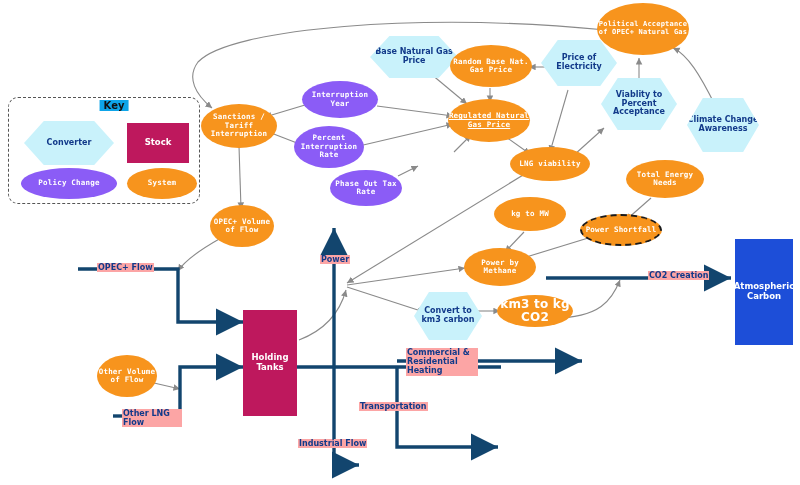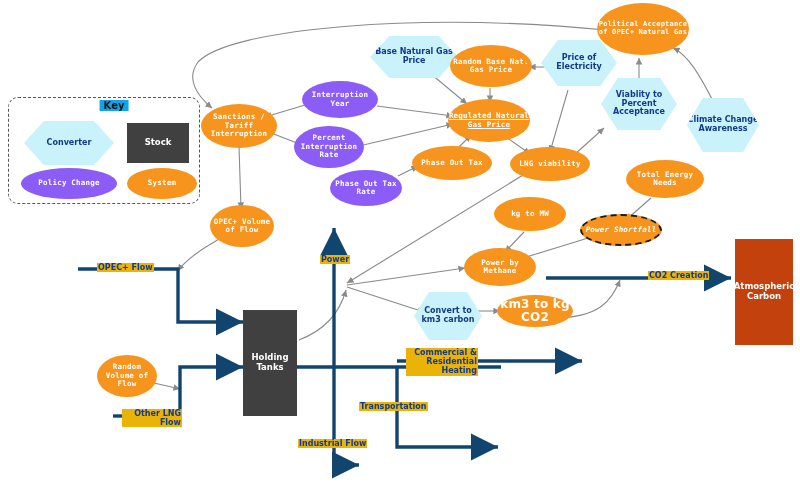--- a/index.html
+++ b/index.html
@@ -39,52 +39,51 @@
     font-family: "DejaVu Sans Mono", monospace;
     font-weight: bold;
     color: #ffffff;
     font-size: 7.5px;
     letter-spacing: 0.2px;
   }
   .sys { background: #f7941d; text-align: center; }
   .policy { background: #8b5cf6; }
   .dashed-ellipse {
     border: 2px dashed #1a1a1a;
-    font-style: italic;
   }
   .converter {
     background: #c9f2fb;
     color: #123a8a;
     font-family: "DejaVu Sans", sans-serif;
     font-weight: bold;
     font-size: 8px;
     clip-path: polygon(22% 0%, 78% 0%, 100% 50%, 78% 100%, 22% 100%, 0% 50%);
   }
   .stock {
-    background: #404040;
+    background: #be185d;
     color: #ffffff;
     font-family: "DejaVu Sans", sans-serif;
     font-weight: bold;
     font-size: 8.5px;
   }
   .stock-black {
-    background: #c2410c;
+    background: #1d4ed8;
     color: #ffffff;
     font-family: "DejaVu Sans", sans-serif;
     font-weight: bold;
     font-size: 8.5px;
   }
   .flow-label {
     position: absolute;
     color: #123a8a;
     font-family: "DejaVu Sans", sans-serif;
     font-weight: bold;
     font-size: 8px;
-    text-align: right;
-    background: #eab308;
+    text-align: left;
+    background: #fca5a5;
     line-height: 1.15;
     padding: 0 1px;
     white-space: pre-line;
   }
   #keybox {
     position: absolute;
     left: 8px;
     top: 97px;
     width: 190px;
     height: 105px;
@@ -218,37 +217,36 @@
   <div class="node converter" style="left:414px; top:292px; width:68px; height:48px;">Convert to km3 carbon</div>
 
   <div class="node ellipse sys" style="left:597px; top:3px; width:92px; height:52px; font-size:7px;">Political Acceptance of OPEC+ Natural Gas</div>
 
   <div class="node ellipse sys" style="left:450px; top:45px; width:82px; height:42px;">Random Base Nat. Gas Price</div>
 
   <div class="node ellipse sys" style="left:201px; top:104px; width:76px; height:44px;">Sanctions / Tariff Interruption</div>
 
   <div class="node ellipse sys" style="left:448px; top:99px; width:82px; height:43px;text-decoration:underline;">Regulated Natural Gas Price</div>
 
-  <div class="node ellipse sys" style="left:412px; top:146px; width:80px; height:34px;">Phase Out Tax</div>
 
   <div class="node ellipse sys" style="left:626px; top:160px; width:78px; height:38px;">Total Energy Needs</div>
 
   <div class="node ellipse sys" style="left:510px; top:147px; width:80px; height:34px;">LNG viability</div>
 
   <div class="node ellipse sys" style="left:210px; top:205px; width:64px; height:42px;">OPEC+ Volume of Flow</div>
 
   <div class="node ellipse sys" style="left:494px; top:197px; width:72px; height:34px;">kg to MW</div>
 
   <div class="node ellipse sys dashed-ellipse" style="left:580px; top:214px; width:82px; height:32px;">Power Shortfall</div>
 
   <div class="node ellipse sys" style="left:464px; top:248px; width:72px; height:38px;">Power by Methane</div>
 
   <div class="node ellipse sys" style="left:497px; top:295px; width:76px; height:32px; font-family:'DejaVu Sans',sans-serif; font-size:12px;">km3 to kg CO2</div>
 
-  <div class="node ellipse sys" style="left:97px; top:355px; width:60px; height:42px;">Random Volume of Flow</div>
+  <div class="node ellipse sys" style="left:97px; top:355px; width:60px; height:42px;">Other Volume of Flow</div>
 
   <div class="node ellipse policy" style="left:302px; top:81px; width:76px; height:37px;">Interruption Year</div>
 
   <div class="node ellipse policy" style="left:294px; top:126px; width:70px; height:42px;">Percent Interruption Rate</div>
 
   <div class="node ellipse policy" style="left:330px; top:170px; width:72px; height:36px;">Phase Out Tax Rate</div>
 
   <div class="node stock" style="left:243px; top:310px; width:54px; height:106px;">Holding Tanks</div>
 
   <div class="node stock-black" style="left:735px; top:239px; width:58px; height:106px;">Atmospheric Carbon</div>

